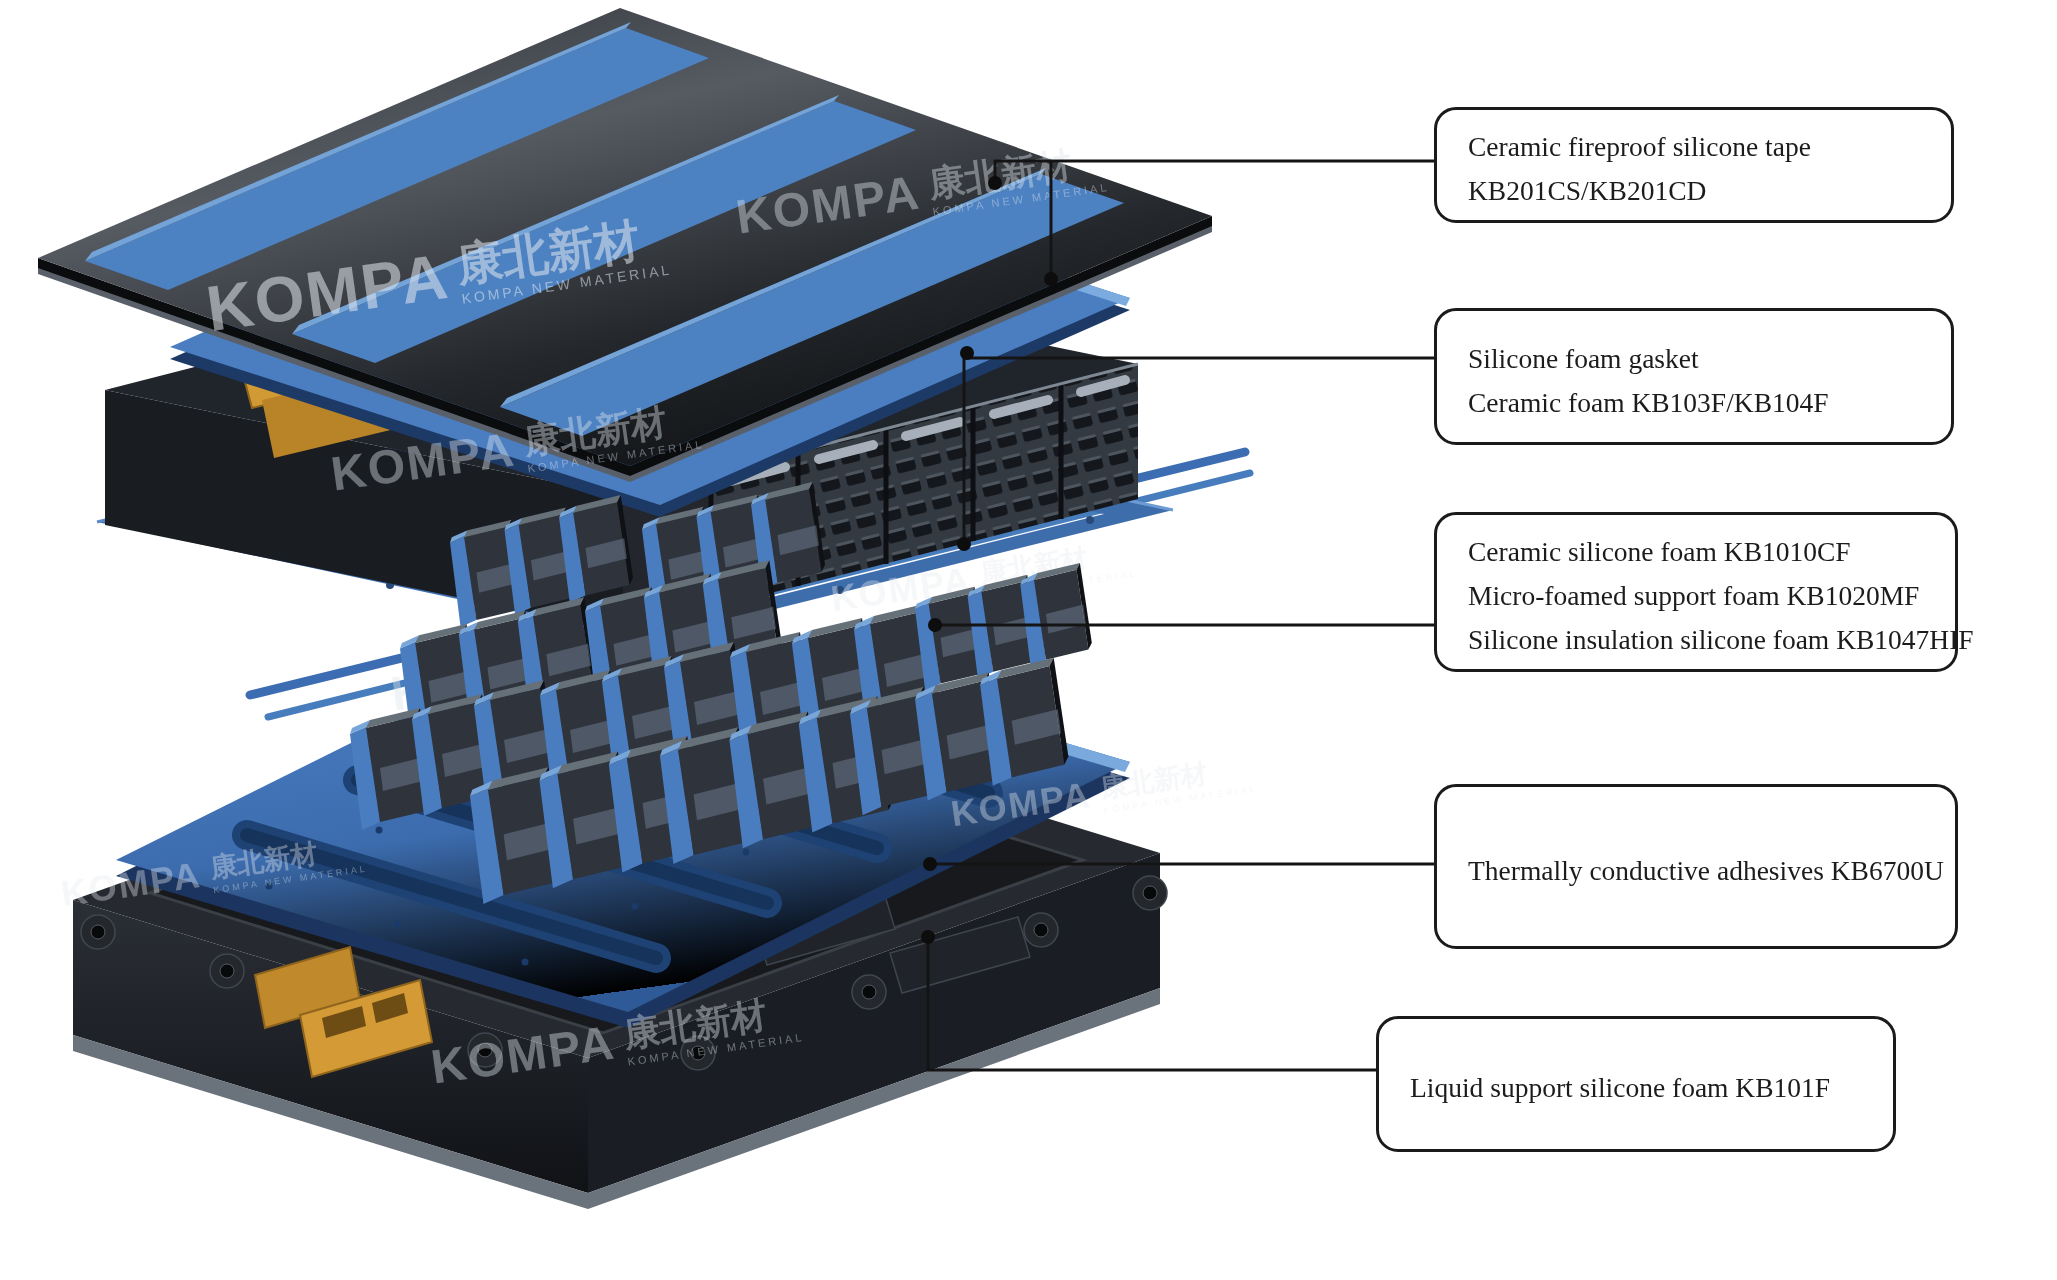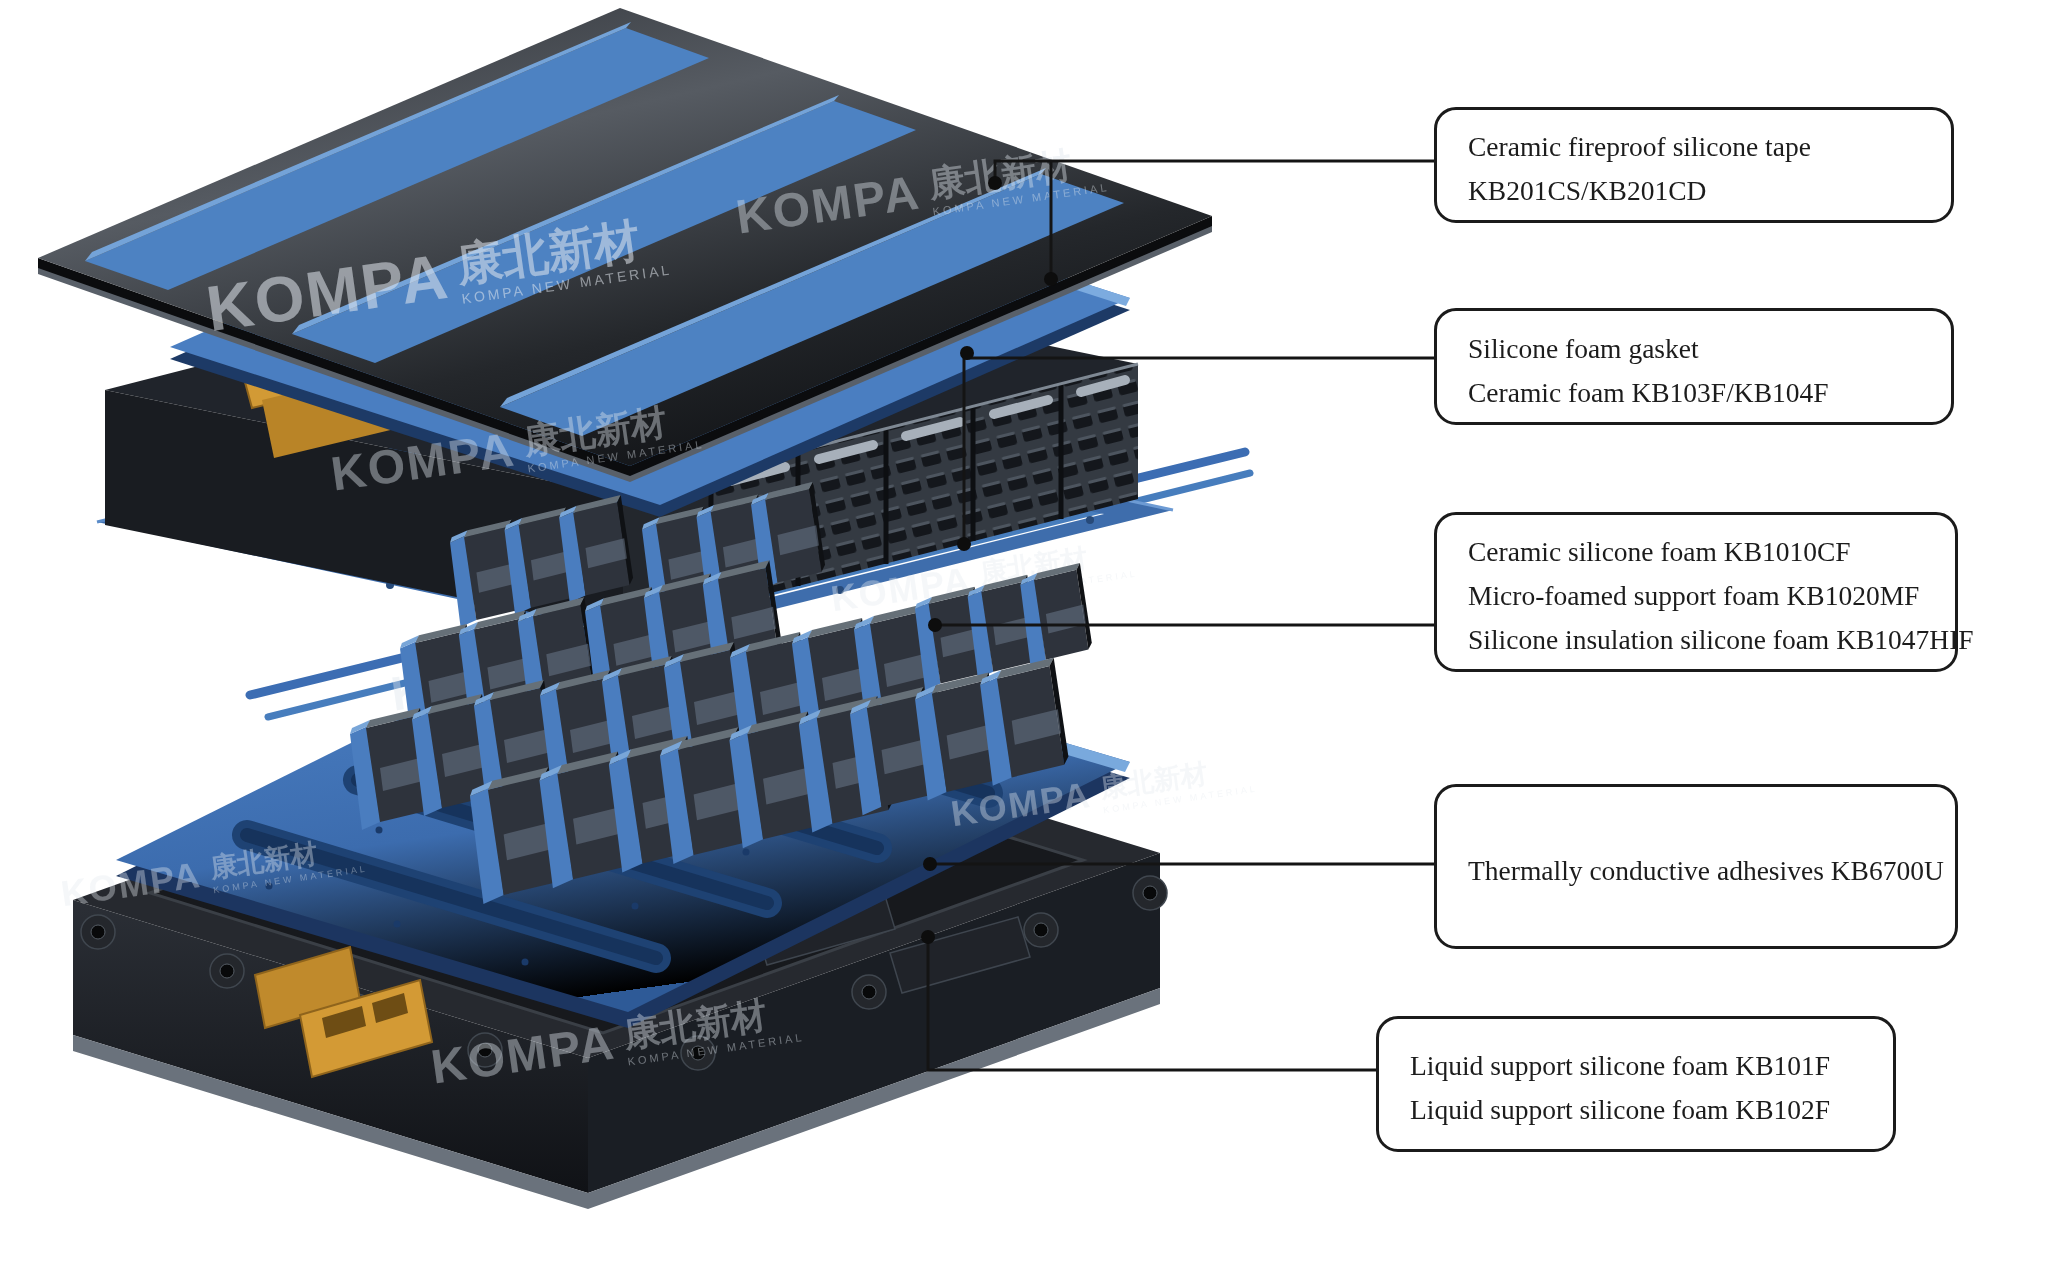--- a/index.html
+++ b/index.html
@@ -306,30 +306,29 @@
       <circle cx="935" cy="625" r="7"></circle>
       <circle cx="930" cy="864" r="7"></circle>
       <circle cx="928" cy="937" r="7"></circle>
     </g>
   </svg>
 
   <div class="callout" style="top:107px;height:116px">
     <div class="callout-line">Ceramic fireproof silicone tape</div>
     <div class="callout-line">KB201CS/KB201CD</div>
   </div>
-  <div class="callout" style="top:308px;height:117px">
+  <div class="callout" style="top:308px;height:137px">
     <div class="callout-line">Silicone foam gasket</div>
     <div class="callout-line">Ceramic foam KB103F/KB104F</div>
   </div>
   <div class="callout" style="top:512px;height:160px;width:524px">
     <div class="callout-line">Ceramic silicone foam KB1010CF</div>
     <div class="callout-line">Micro-foamed support foam KB1020MF</div>
     <div class="callout-line">Silicone insulation silicone foam KB1047HIF</div>
   </div>
   <div class="callout" style="top:784px;height:165px;width:524px">
     <div class="callout-line">Thermally conductive adhesives KB6700U</div>
   </div>
   <div class="callout" style="top:1016px;height:136px;left:1376px">
     <div class="callout-line">Liquid support silicone foam KB101F</div>
-    <div class="callout-line">Liquid support silicone foam KB102F</div>
   </div>
 
 </div>
 
 </body></html>

